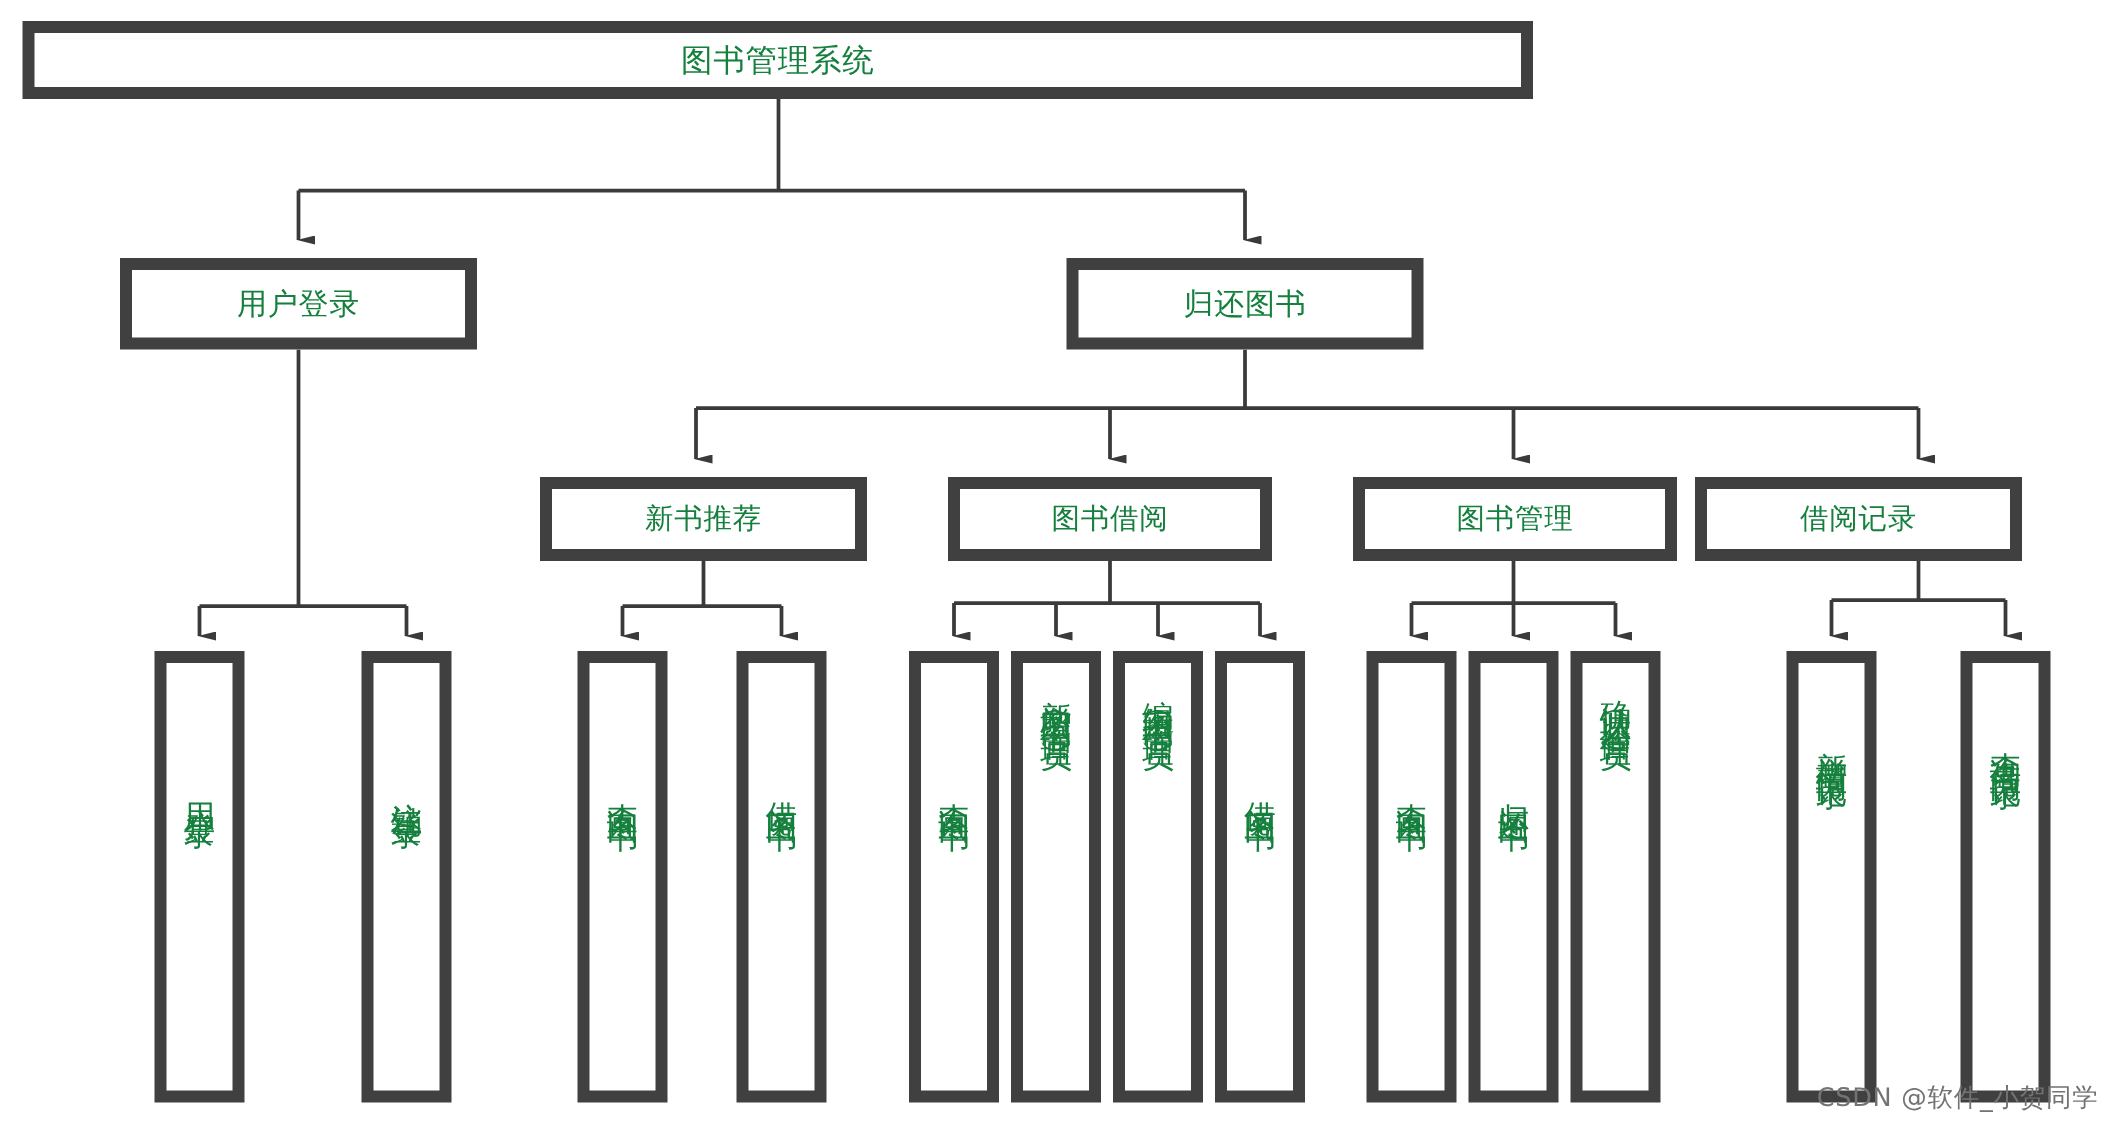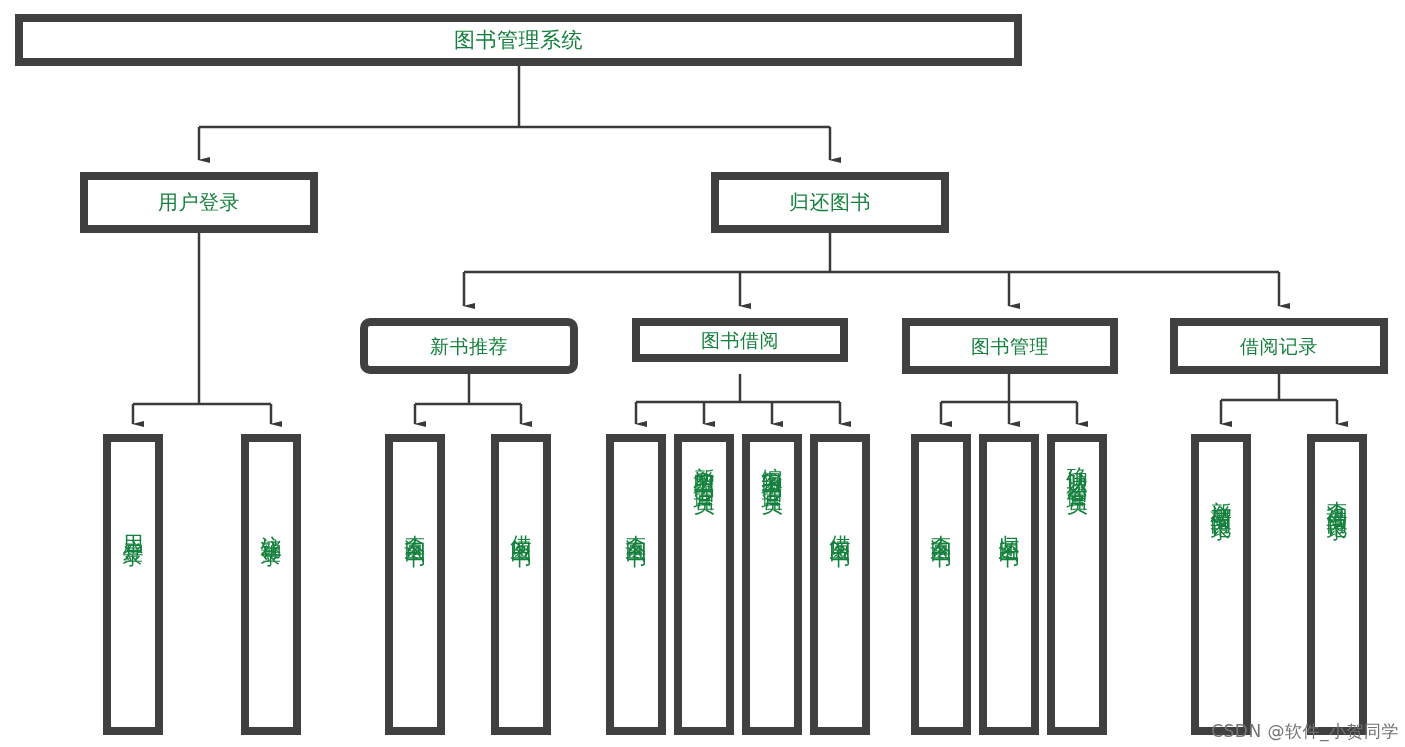--- a/index.html
+++ b/index.html
@@ -130,30 +130,30 @@
     <span class="label">图书管理系统</span>
   </div>
 
   <div class="node lvl2" style="left:80px; top:172px; width:238px; height:61px;">
     <span class="label">用户登录</span>
   </div>
   <div class="node lvl2" style="left:711px; top:172px; width:238px; height:61px;">
     <span class="label">归还图书</span>
   </div>
 
-  <div class="node lvl3" style="left:360px; top:318px; width:218px; height:56px;border-radius:10px;">
+  <div class="node lvl3" style="left:360px; top:318px; width:218px; height:56px;">
     <span class="label">新书推荐</span>
   </div>
-  <div class="node lvl3" style="left:632px; top:318px; width:216px; height:44px;">
+  <div class="node lvl3" style="left:632px; top:318px; width:216px; height:56px;">
     <span class="label">图书借阅</span>
   </div>
   <div class="node lvl3" style="left:902px; top:318px; width:216px; height:56px;">
     <span class="label">图书管理</span>
   </div>
-  <div class="node lvl3" style="left:1170px; top:318px; width:218px; height:56px;">
+  <div class="node lvl3" style="left:1130px; top:318px; width:218px; height:56px;">
     <span class="label">借阅记录</span>
   </div>
 
   <div class="node leaf" style="left:103px; top:434px; width:60px; height:301px; padding-top:76px;">
     <span class="label">用户登录</span>
   </div>
   <div class="node leaf" style="left:241px; top:434px; width:60px; height:301px; padding-top:76px;">
     <span class="label">注销登录</span>
   </div>
 

